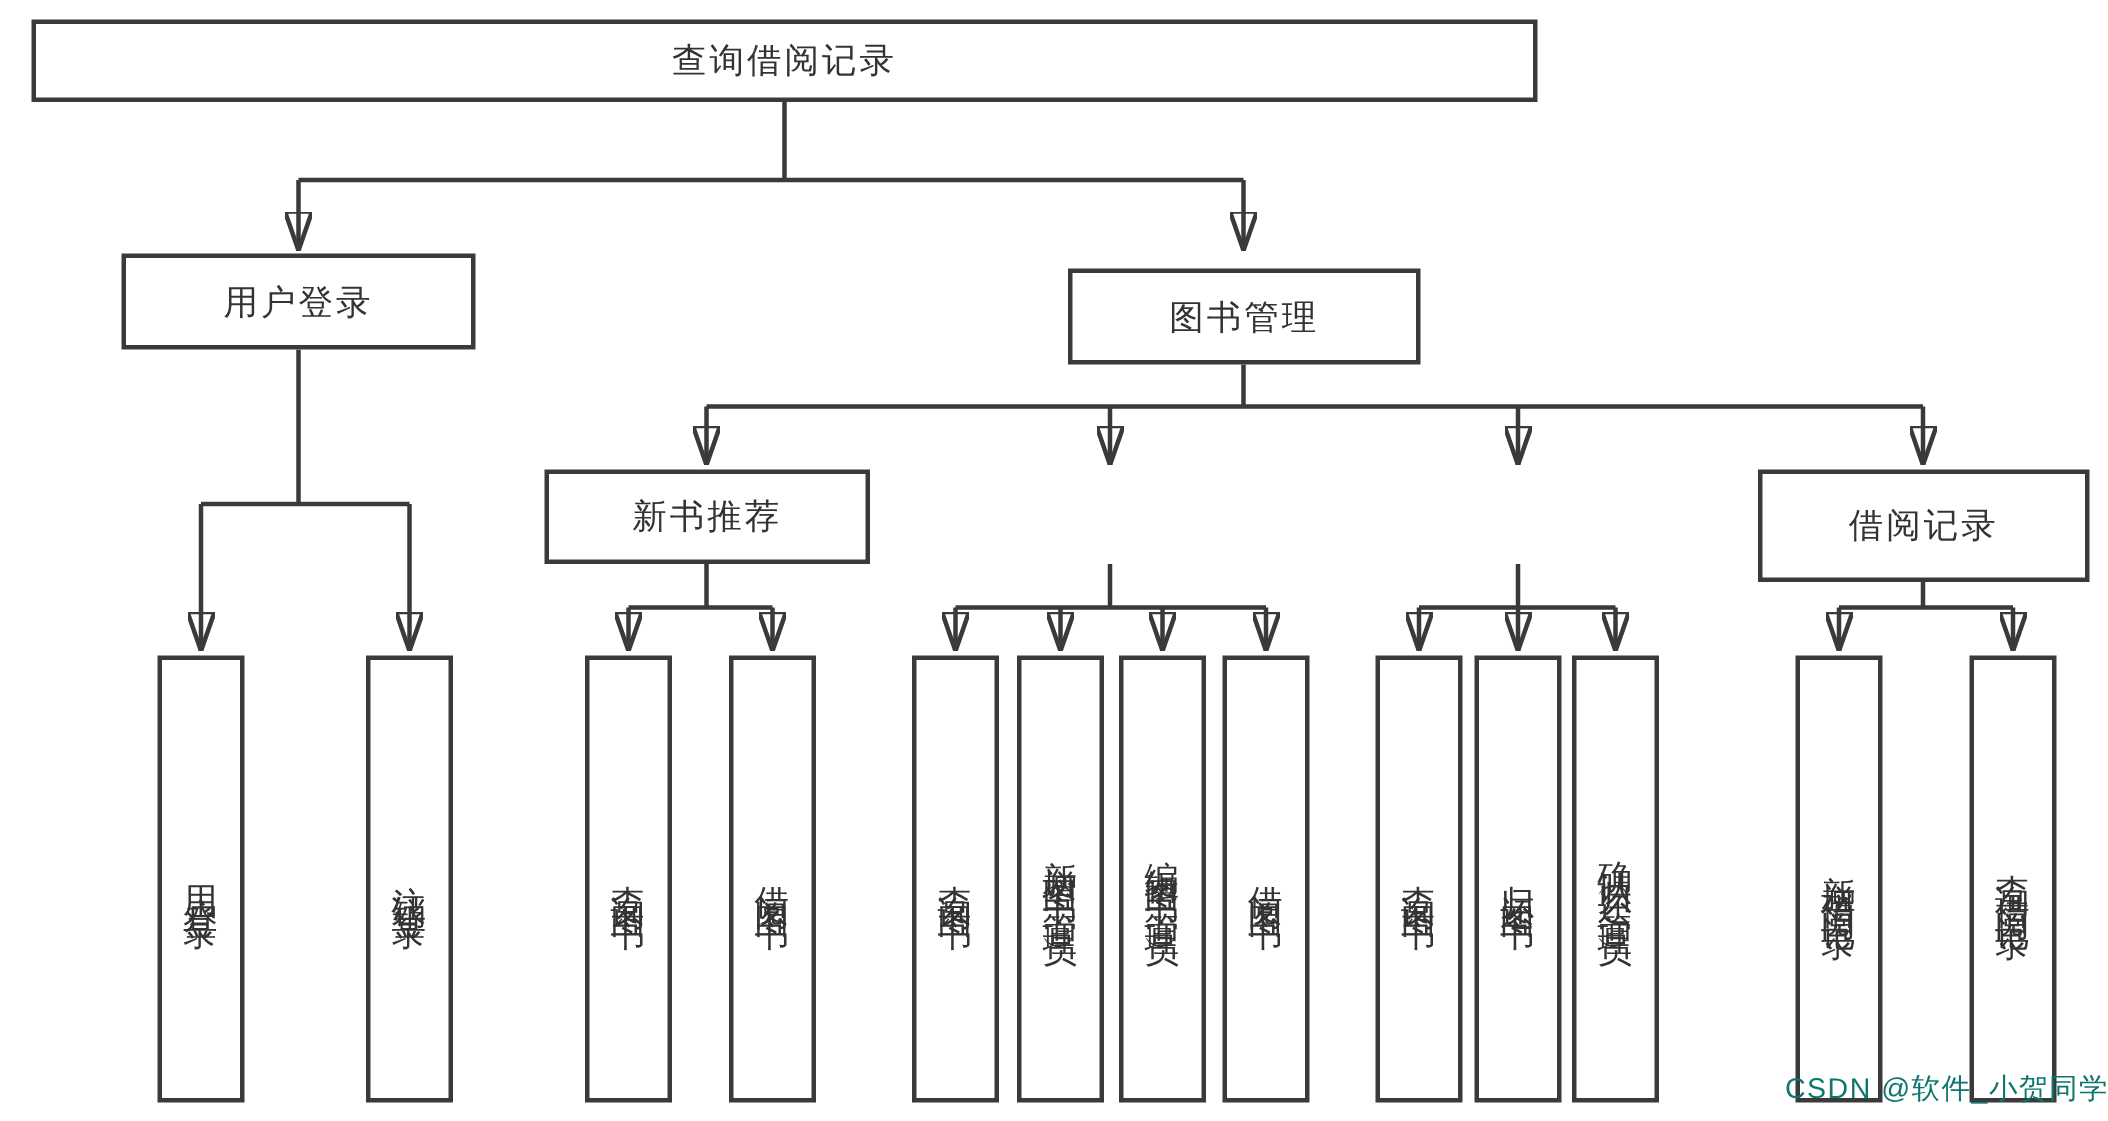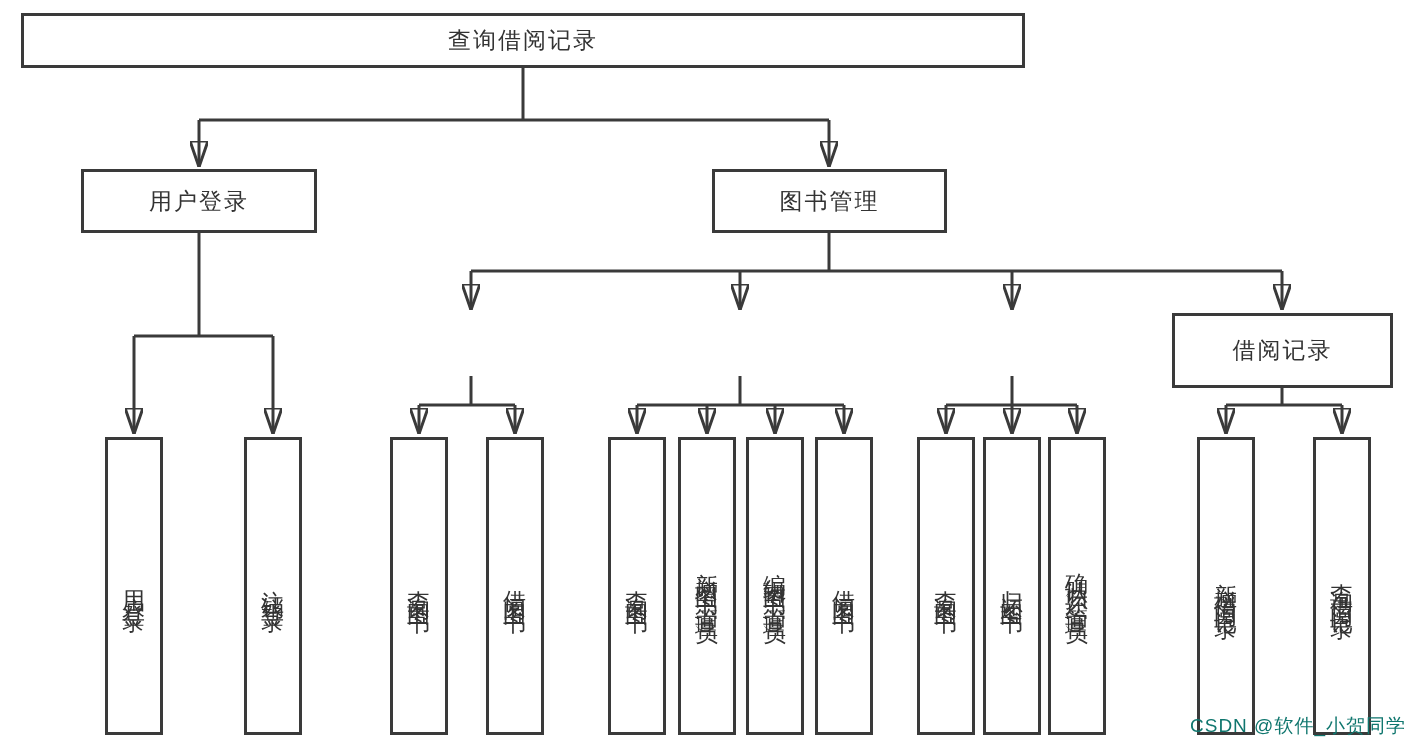--- a/index.html
+++ b/index.html
@@ -102,22 +102,23 @@
     <line x1="1077" y1="405" x2="1077" y2="434" marker-end="url(#ah)"></line>
 
     <path d="M1282,376 V405 M1226,405 H1342"></path>
     <line x1="1226" y1="405" x2="1226" y2="434" marker-end="url(#ah)"></line>
     <line x1="1342" y1="405" x2="1342" y2="434" marker-end="url(#ah)"></line>
   </svg>
 
   <div class="box" style="left:21px; top:13px; width:1004px; height:55px;">查询借阅记录</div>
 
   <div class="box" style="left:81px; top:169px; width:236px; height:64px;">用户登录</div>
-  <div class="box" style="left:712px; top:169px; width:235px; height:64px;">图书管理</div>
+  <div class="box" style="left:712px; top:179px; width:235px; height:64px;">图书管理</div>
 
+  <div class="box" style="left:363px; top:313px; width:217px; height:63px;">新书推荐</div>
   <div class="box" style="left:1172px; top:313px; width:221px; height:75px;">借阅记录</div>
 
   <div class="leaf" style="left:105px;">用户登录</div>
   <div class="leaf" style="left:244px;">注销登录</div>
 
   <div class="leaf" style="left:390px;">查询图书</div>
   <div class="leaf" style="left:486px;">借阅图书</div>
 
   <div class="leaf" style="left:608px;">查询图书</div>
   <div class="leaf" style="left:678px;">新增图书（管理员）</div>

